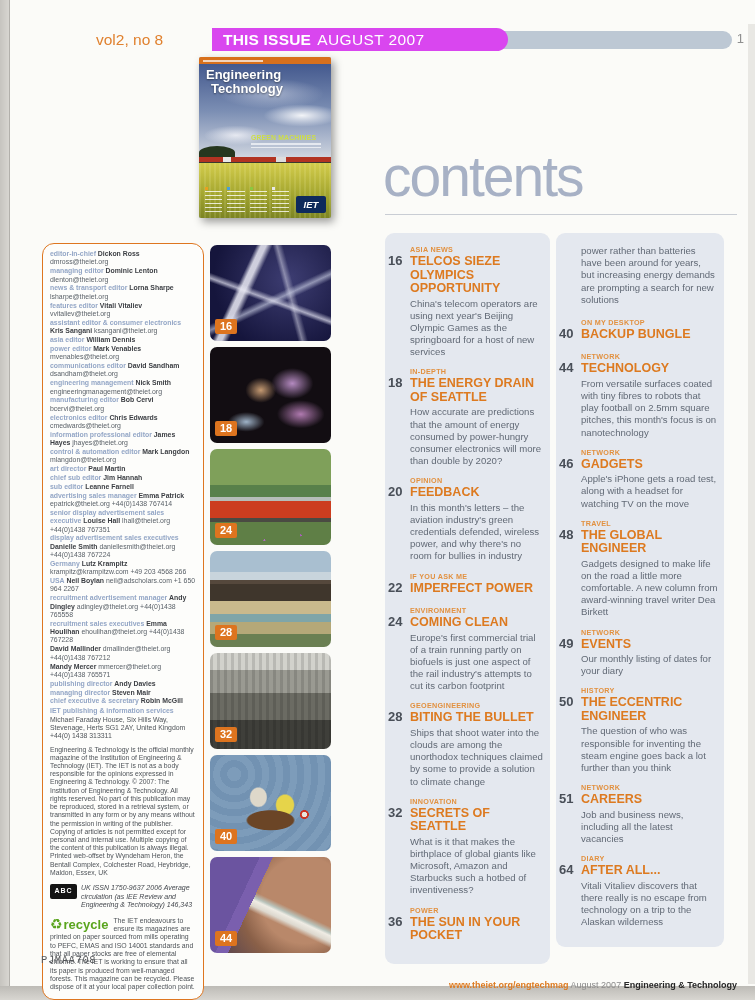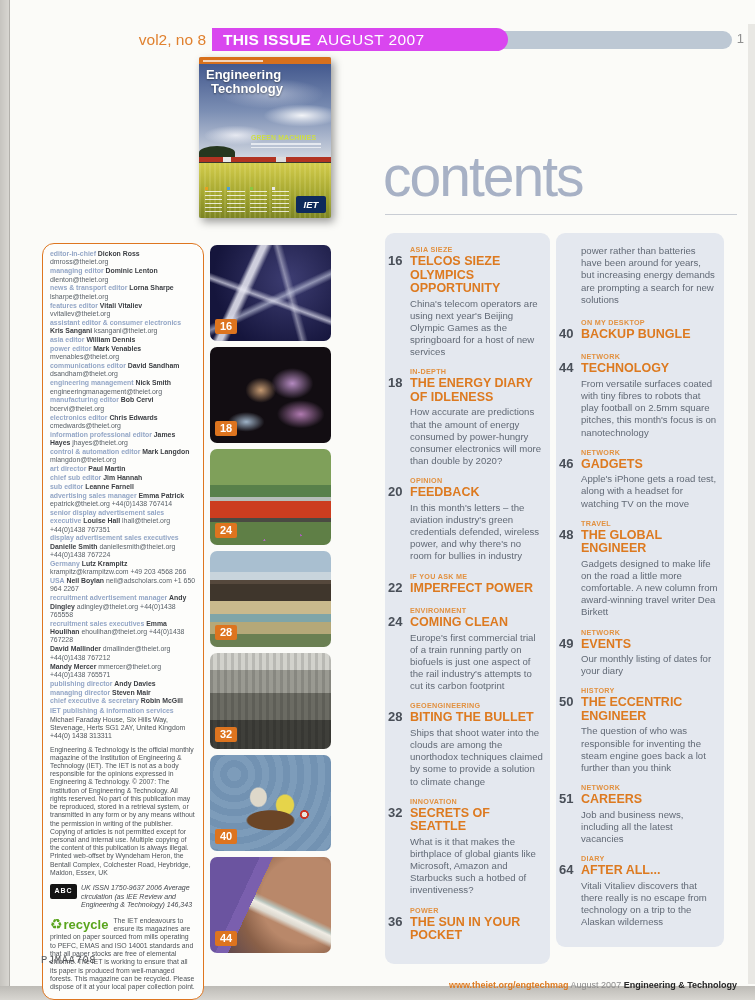--- a/index.html
+++ b/index.html
@@ -8,21 +8,21 @@
     background:#fbfbf8;
     font-family:"Liberation Sans","DejaVu Sans",sans-serif;
     -webkit-font-smoothing:antialiased;
   }
   .abs{position:absolute;}
   
   .edge-left{left:0;top:0;width:9px;height:1000px;background:linear-gradient(90deg,#c6c4bf,#d8d6d1);border-right:1px solid #b2b0ab;}
   .edge-bottom{left:0;top:986px;width:755px;height:14px;background:linear-gradient(180deg,#bdbbb6,#d8d6d1);}
   .edge-right{left:748px;top:24px;width:7px;height:960px;background:#e9e8e4;}
   
-  .vol{left:96px;top:31px;width:110px;text-align:right;font-size:15.5px;color:#e0812f;}
+  .vol{left:96px;top:31px;width:110px;font-size:15.5px;color:#e0812f;}
   .bar-gray{left:470px;top:31px;width:262px;height:18px;background:#bdc8d4;border-radius:0 9px 9px 0;}
   .bar-orange{left:212px;top:28px;width:296px;height:23px;background:#d946ef;border-radius:0 14px 14px 0;
     display:flex;align-items:center;padding-left:11px;box-sizing:border-box;}
   .bar-orange .t1{color:#fff;font-weight:bold;font-size:15.5px;letter-spacing:.2px;}
   .bar-orange .t2{color:#fff;font-size:15.5px;margin-left:6px;letter-spacing:.4px;}
   .pagenum{left:722px;top:31px;width:22px;text-align:right;font-size:13px;color:#8f8f8f;}
   
   .cover{left:199px;top:57px;width:132px;height:161px;border-radius:2px;overflow:hidden;
     box-shadow:3px 4px 8px rgba(0,0,0,.38);background:#8aa0c0;}
   .cover-strip{position:absolute;top:0;left:0;right:0;height:7px;background:#d8701c;}
@@ -236,30 +236,30 @@
     </div>
     <div class="thumb t44">
       <span class="badge">44</span>
     </div>
 </div>
 
 <div class="abs col col1">
   <div class="entry">
       <div class="num">16</div>
       <div class="body">
-        <div class="cat">ASIA SIEZE</div>
+        <div class="cat">ASIA NEWS</div>
         <div class="title">TELCOS SIEZE OLYMPICS OPPORTUNITY</div>
         <div class="desc">China's telecom operators are using next year's Beijing Olympic Games as the springboard for a host of new services</div>
       </div>
     </div>
     <div class="entry">
       <div class="num">18</div>
       <div class="body">
         <div class="cat">IN-DEPTH</div>
-        <div class="title">THE ENERGY DIARY OF IDLENESS</div>
+        <div class="title">THE ENERGY DRAIN OF SEATTLE</div>
         <div class="desc">How accurate are predictions that the amount of energy consumed by power-hungry consumer electronics will more than double by 2020?</div>
       </div>
     </div>
     <div class="entry">
       <div class="num">20</div>
       <div class="body">
         <div class="cat">OPINION</div>
         <div class="title">FEEDBACK</div>
         <div class="desc">In this month's letters – the aviation industry's green credentials defended, wireless power, and why there's no room for bullies in industry</div>
       </div>

